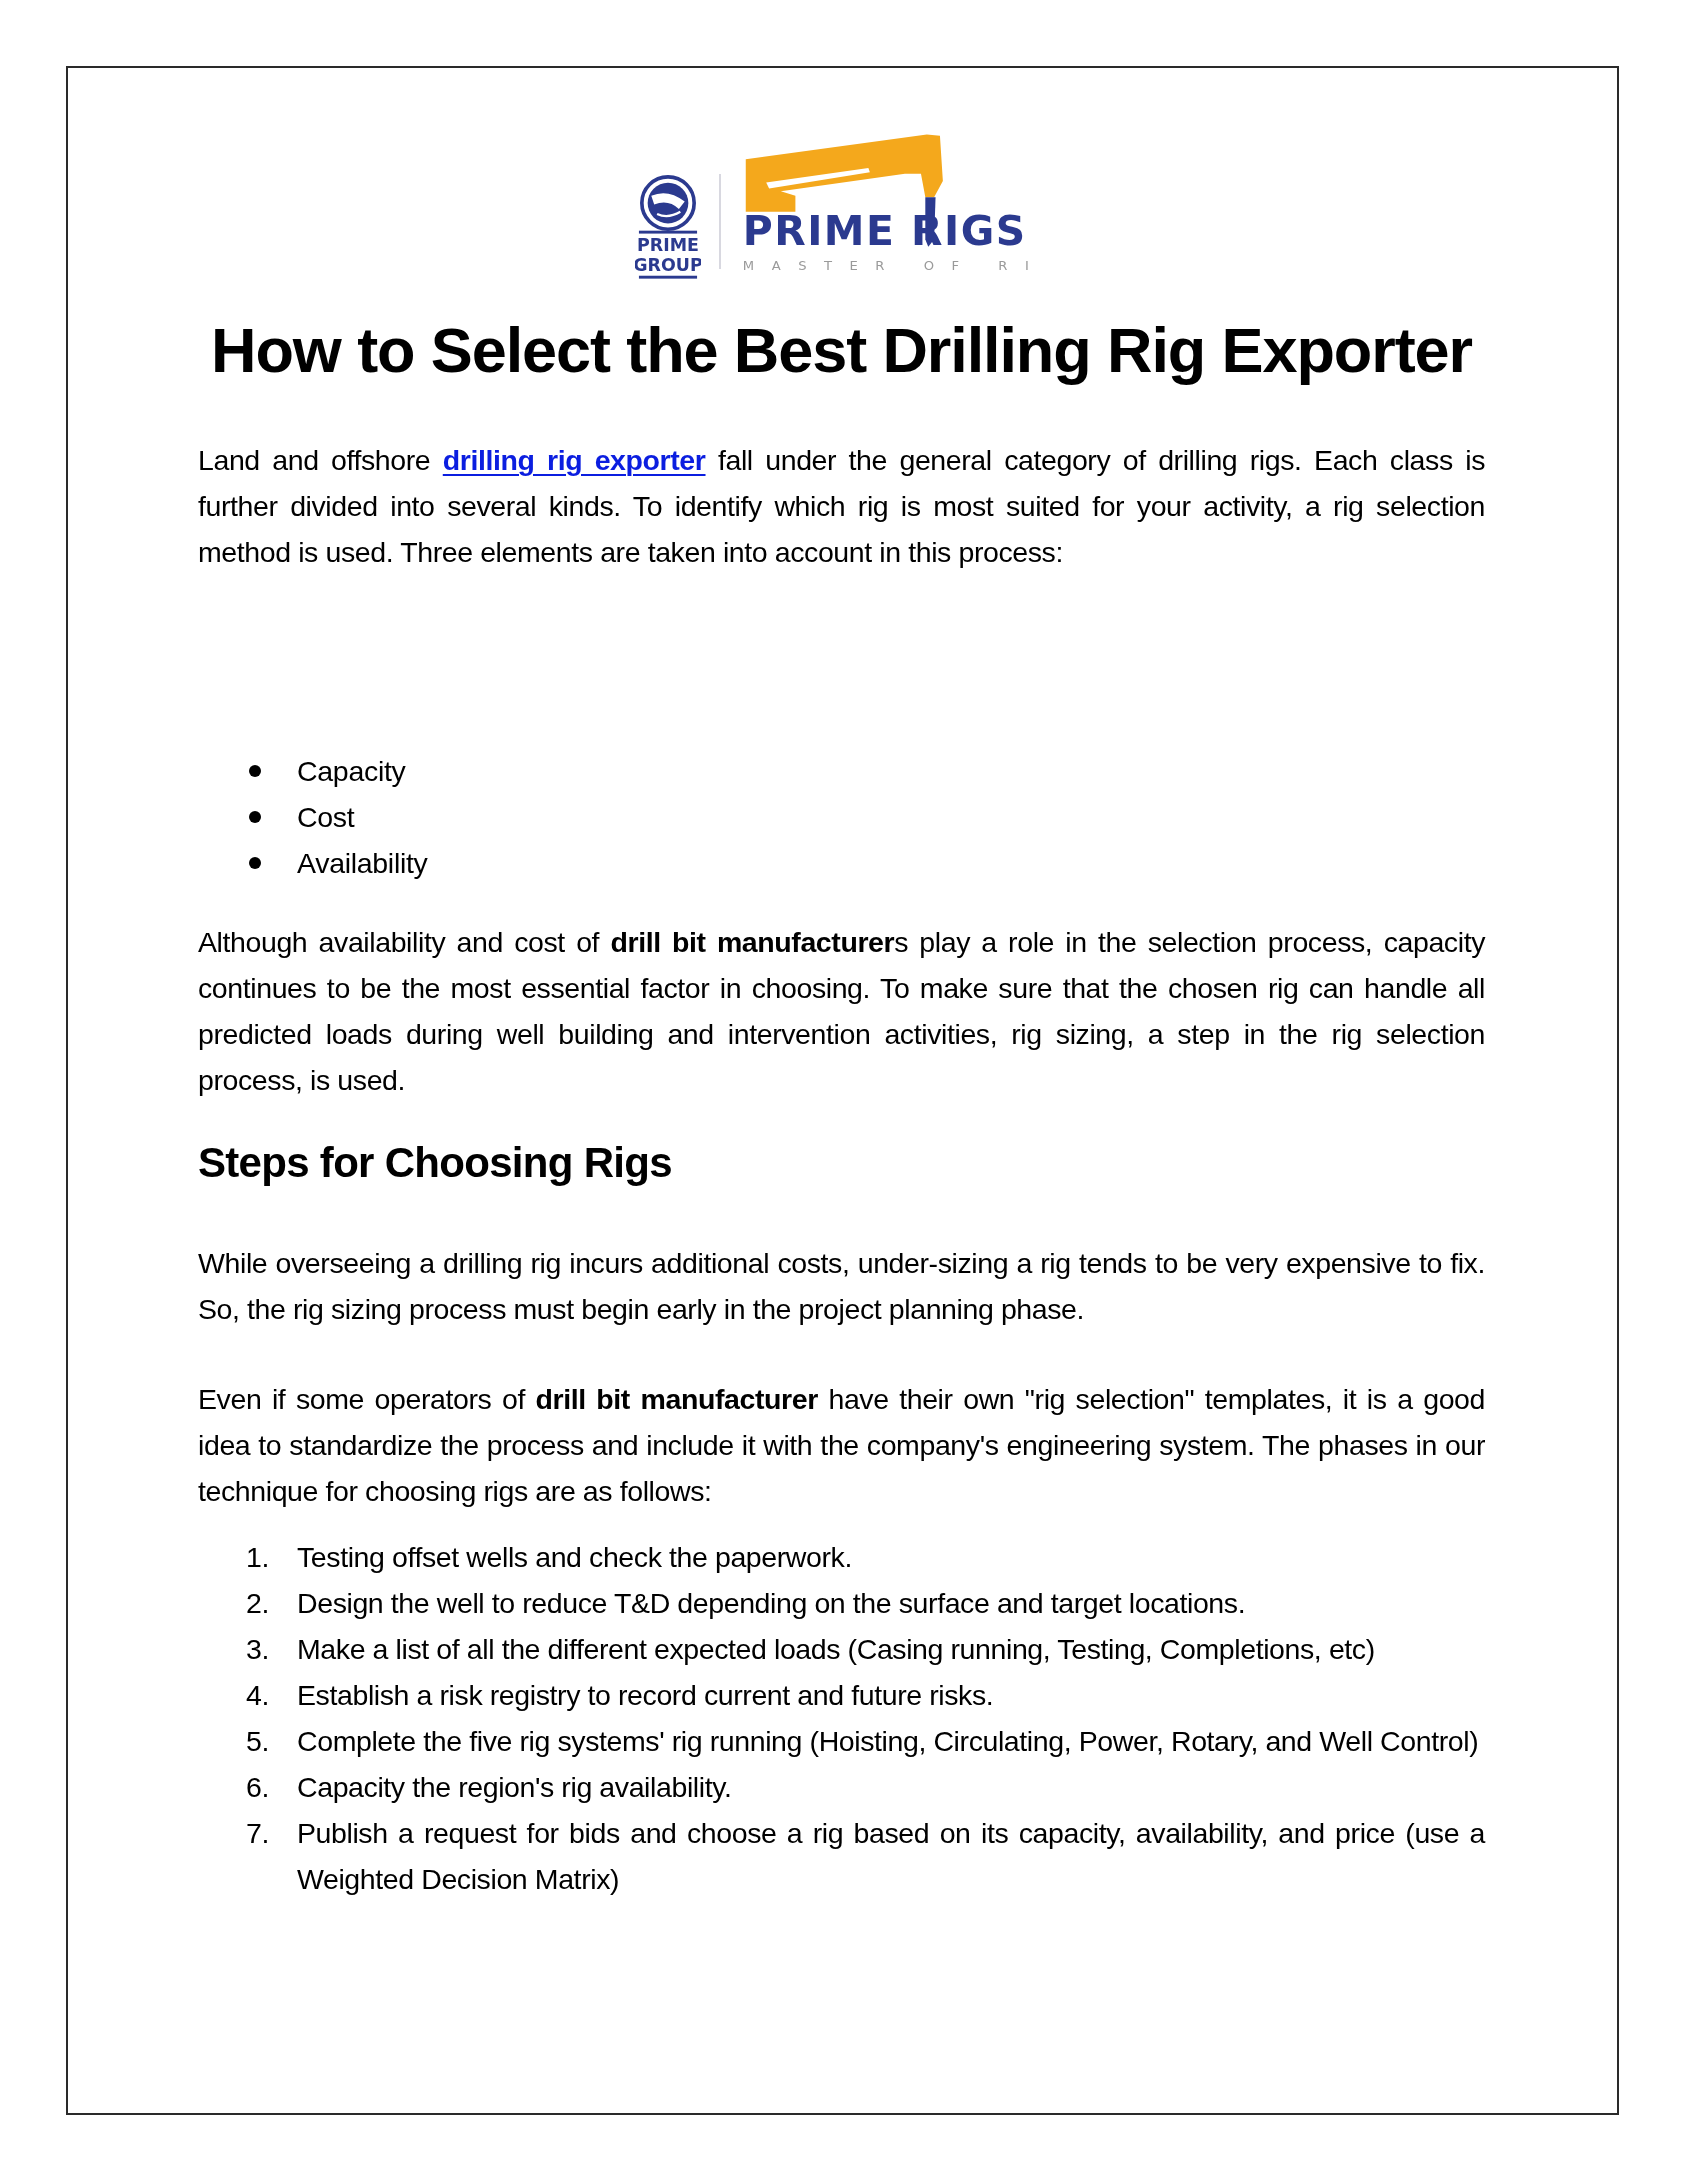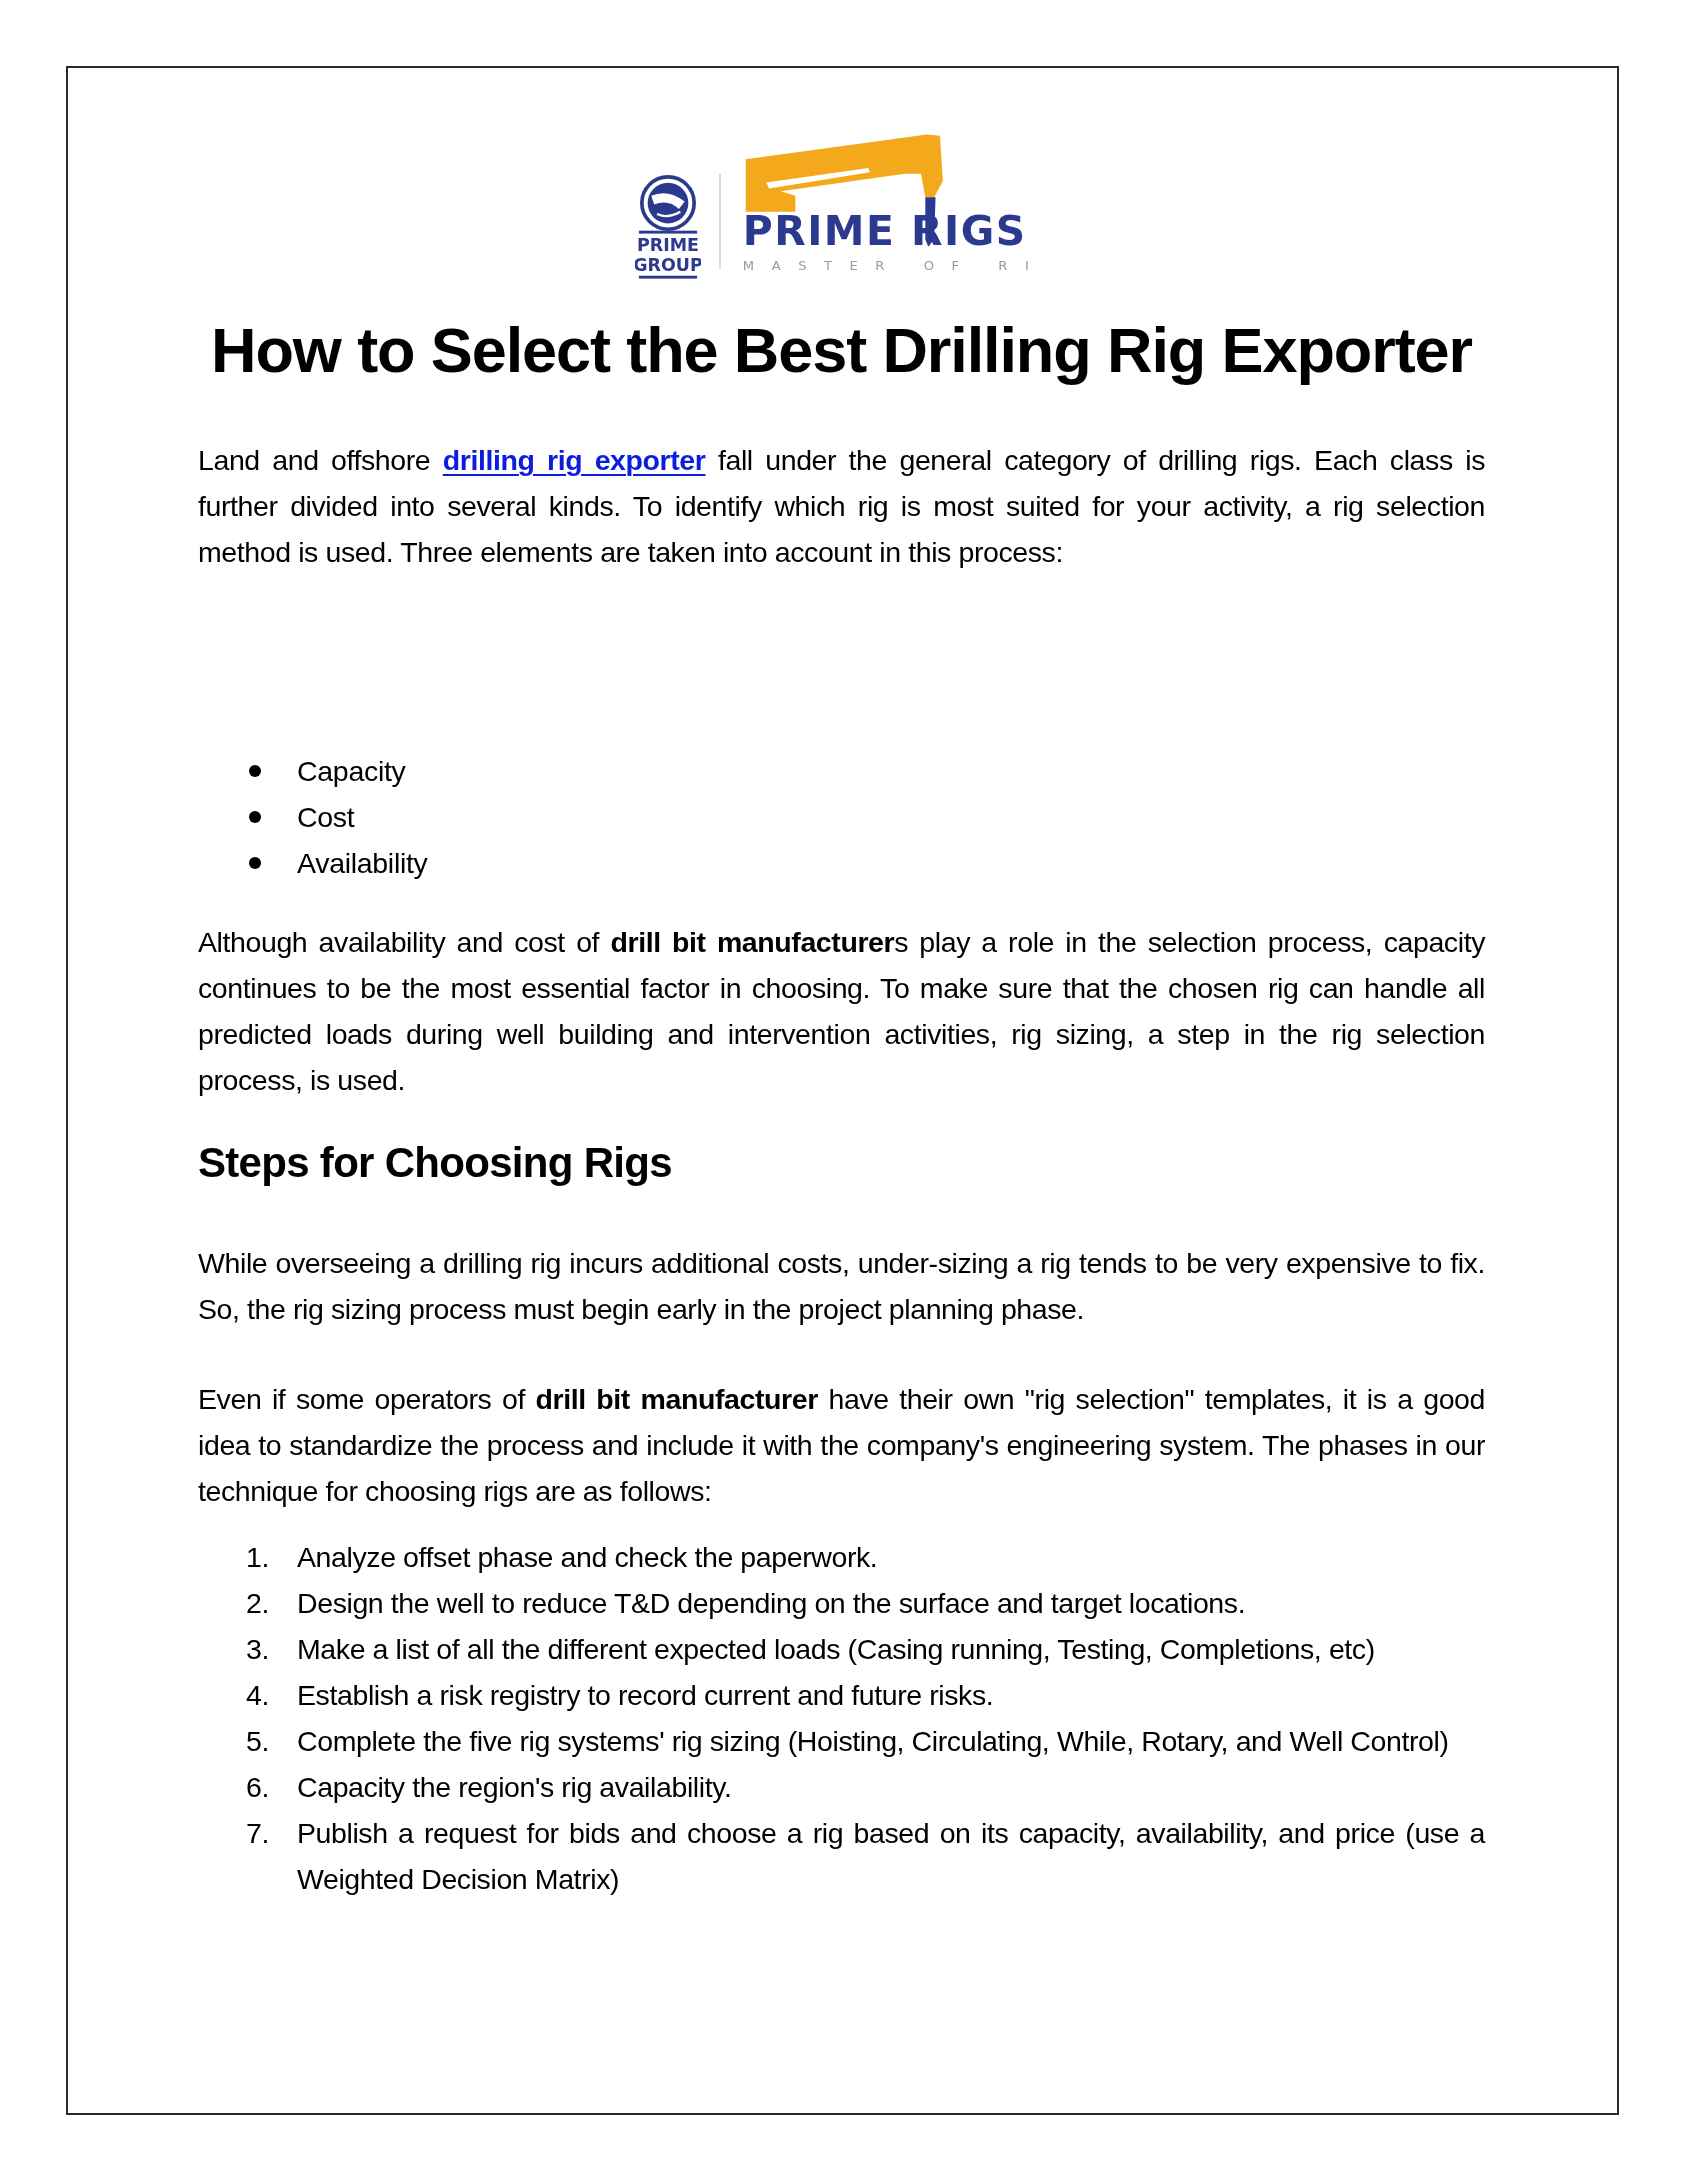--- a/index.html
+++ b/index.html
@@ -200,23 +200,23 @@
 
   <p class="body-text p2"><span>Although availability and cost of </span><b>drill bit manufacturer</b><span>s play a role in the selection process, capacity continues to be the most essential factor in choosing. To make sure that the chosen rig can handle all predicted loads during well building and intervention activities, rig sizing, a step in the rig selection process, is used.</span></p>
 
   <h2 class="section">Steps for Choosing Rigs</h2>
 
   <p class="body-text p3">While overseeing a drilling rig incurs additional costs, under-sizing a rig tends to be very expensive to fix. So, the rig sizing process must begin early in the project planning phase.</p>
 
   <p class="body-text p4"><span>Even if some operators of </span><b>drill bit manufacturer</b><span> have their own "rig selection" templates, it is a good idea to standardize the process and include it with the company's engineering system. The phases in our technique for choosing rigs are as follows:</span></p>
 
   <ol class="steps">
-    <li><span class="num">1.</span><span>Analyze offset phase and check the paperwork.</span></li>
+    <li><span class="num">1.</span><span>Testing offset wells and check the paperwork.</span></li>
     <li><span class="num">2.</span><span>Design the well to reduce T&amp;D depending on the surface and target locations.</span></li>
     <li><span class="num">3.</span><span>Make a list of all the different expected loads (Casing running, Testing, Completions, etc)</span></li>
     <li><span class="num">4.</span><span>Establish a risk registry to record current and future risks.</span></li>
-    <li><span class="num">5.</span><span>Complete the five rig systems' rig sizing (Hoisting, Circulating, While, Rotary, and Well Control)</span></li>
+    <li><span class="num">5.</span><span>Complete the five rig systems' rig running (Hoisting, Circulating, Power, Rotary, and Well Control)</span></li>
     <li><span class="num">6.</span><span>Capacity the region's rig availability.</span></li>
     <li><span class="num">7.</span><span>Publish a request for bids and choose a rig based on its capacity, availability, and price (use a Weighted Decision Matrix)</span></li>
   </ol>
 
 </div>
 
 
 </body></html>

